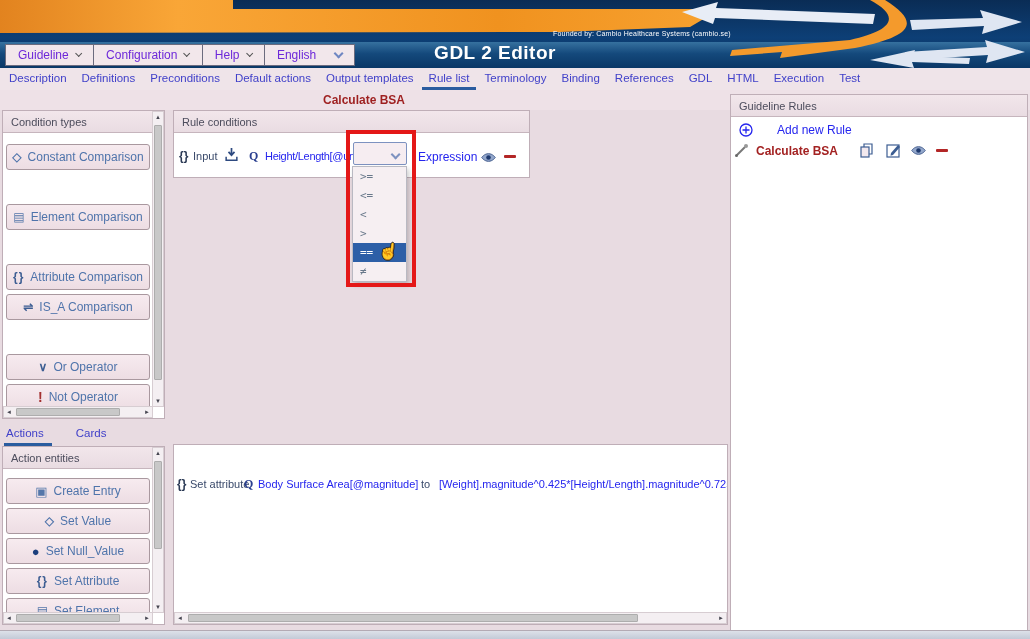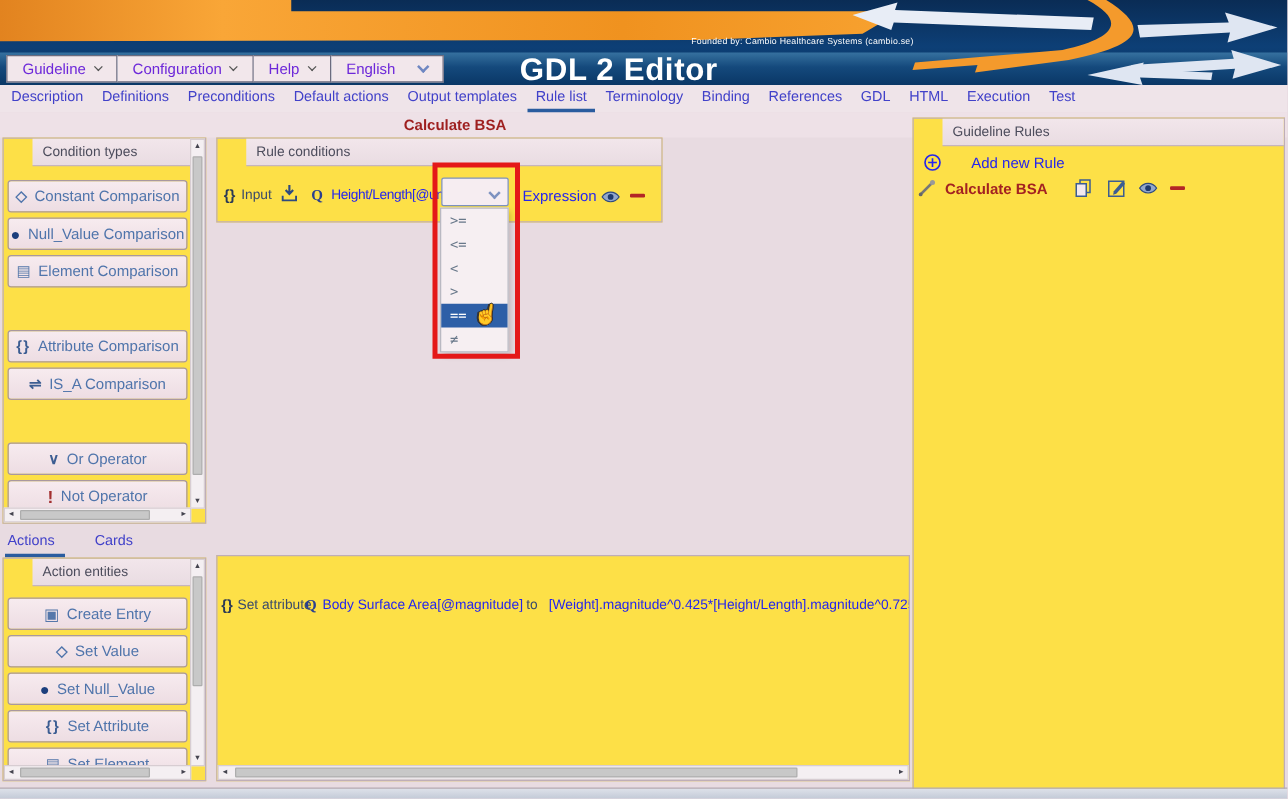--- a/index.html
+++ b/index.html
@@ -11,41 +11,41 @@
     width:1030px; height:639px;
   }
   
   .banner { position:absolute; left:0; top:0; width:1030px; height:68px;
     background:linear-gradient(180deg,#0a2c55 0%,#0d3f76 55%,#0a355f 100%); overflow:hidden; }
   .banner svg { position:absolute; }
   .menuband { position:absolute; left:0; top:42px; width:1030px; height:26px;
     background:linear-gradient(180deg,#36719f 0%,#14497c 45%,#0a3766 100%); }
   .founded { position:absolute; left:553px; top:30px; font-size:7px; color:#ffffff; letter-spacing:.2px; }
   .app-title { position:absolute; left:360px; top:42px; width:270px; text-align:center;
-    color:#ffffff; font-size:25px; font-weight:bold; letter-spacing:.5px; }
+    color:#ffffff; font-size:19px; font-weight:bold; letter-spacing:.5px; }
   
   .menubar { position:absolute; left:5px; top:44px; height:22px; display:flex; }
   .menubtn { background:#f2e7eb; border:1px solid #6b6b7e; border-left:none;
     padding:0 12px; font-size:12px; color:#6d28d9; display:flex; align-items:center; height:22px; }
   .menubtn:first-child { border-left:1px solid #6b6b7e; }
   .caret { display:inline-block; border:solid #555; border-width:0 1.5px 1.5px 0;
     padding:2.2px; transform:rotate(45deg); margin-left:7px; margin-top:-3px; }
   .langsel { width:90px; justify-content:space-between; }
   .caret-blue { border-color:#6f87c2; border-width:0 2px 2px 0; padding:2.6px; }
   
   .tabbar { position:absolute; left:0; top:68px; width:1030px; height:22px;
     background:#efe4e9; display:flex; align-items:flex-start; padding-left:2px; }
   .tab { font-size:11.5px; color:#4141c9; padding:4px 7px 3px 7px; margin-right:1px; white-space:nowrap; }
   .tab.active { border-bottom:3px solid #2a5c9f; }
   
   .subheader { position:absolute; left:0; top:90px; width:1030px; height:20px; background:#eee1e7; }
   .rule-title { position:absolute; left:0; top:3px; width:728px; text-align:center;
     font-size:12px; font-weight:bold; color:#9e1f1f; }
   
-  .panel { position:absolute; background:#fde047; border:1px solid #bfaeb7;padding-left:23px; }
+  .panel { position:absolute; background:#ffffff; border:1px solid #bfaeb7; }
   .phead { height:22px; background:linear-gradient(180deg,#f2e6eb,#e9dce2);
     border-bottom:1px solid #c6b5bd; font-size:11px; color:#4c4c5c;
     display:flex; align-items:center; padding-left:8px; }
   
   .pbtn { position:absolute; left:3px; width:144px; height:26px;
     background:linear-gradient(180deg,#f7ebef,#eddde3); border:1px solid #a9989f; border-radius:3px;
     display:flex; align-items:center; justify-content:center;
     font-size:12px; color:#4f74ab; cursor:default; }
   .ic { margin-right:6px; font-size:12px; line-height:1; }
   .ic-diamond::before { content:"◇"; color:#4f74ab; font-weight:bold; }
@@ -174,24 +174,20 @@
 
 <div class="subheader">
   <div class="rule-title">Calculate BSA</div>
 </div>
 
 <div class="panel" style="left:2px;top:110px;width:163px;height:309px;">
   <div class="phead">Condition types</div>
   <div class="pbtn" style="top:33px">
     <span class="ic ic-diamond"></span>
     <span>Constant Comparison</span>
-  </div>
-  <div class="pbtn" style="top:63px">
-    <span class="ic ic-circle"></span>
-    <span>Null_Value Comparison</span>
   </div>
   <div class="pbtn" style="top:93px">
     <span class="ic ic-document"></span>
     <span>Element Comparison</span>
   </div>
   <div class="pbtn" style="top:153px">
     <span class="ic ic-braces"></span>
     <span>Attribute Comparison</span>
   </div>
   <div class="pbtn" style="top:183px">

